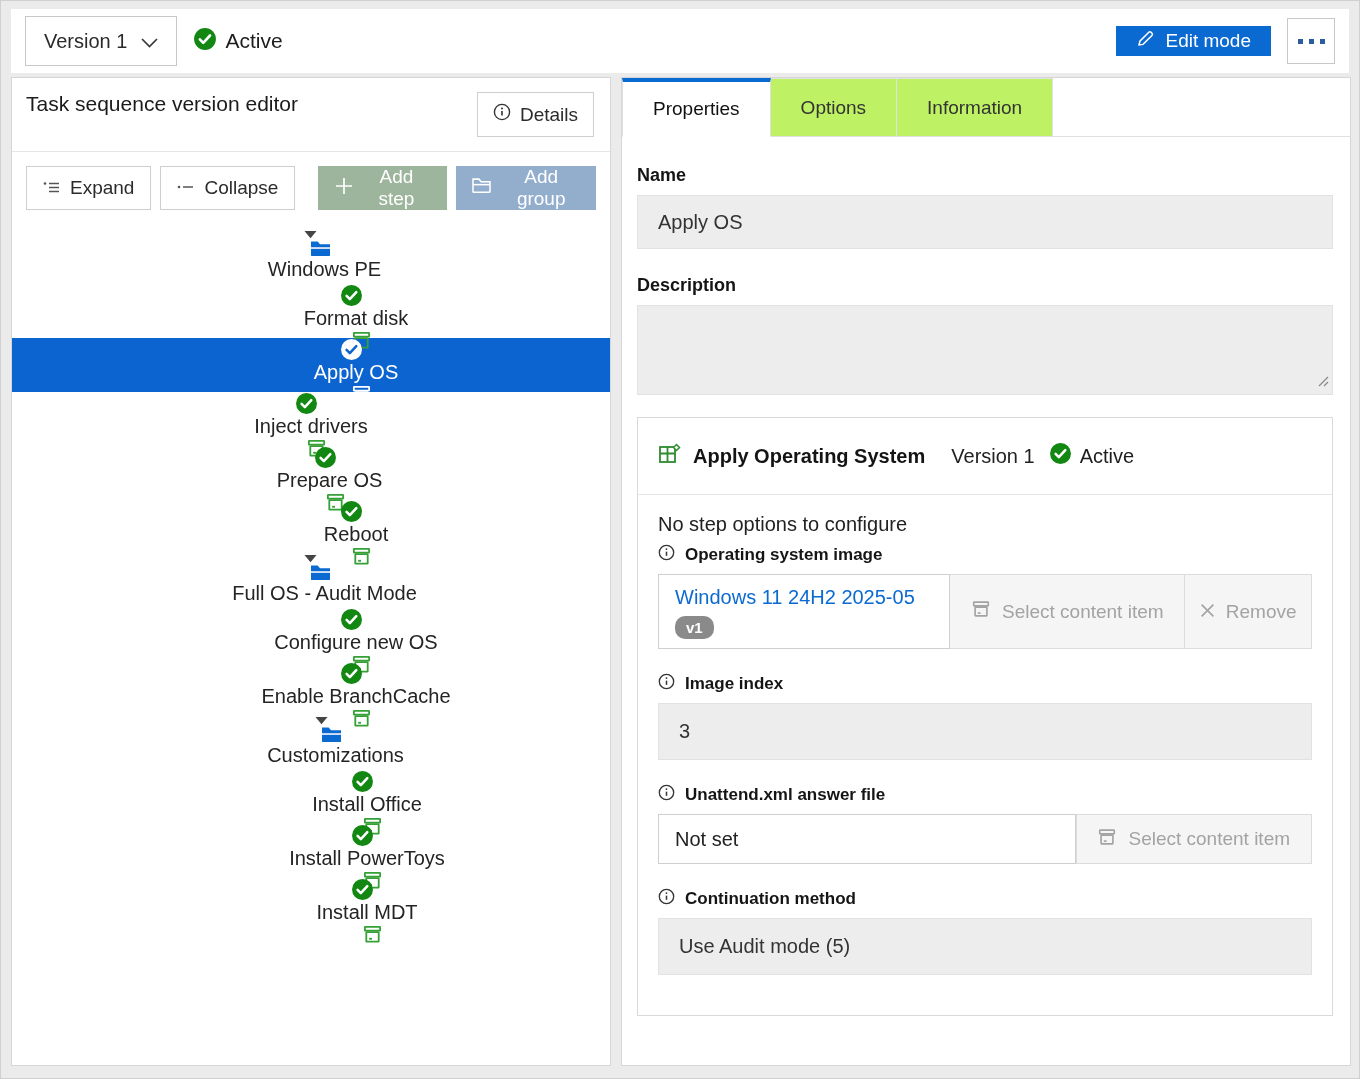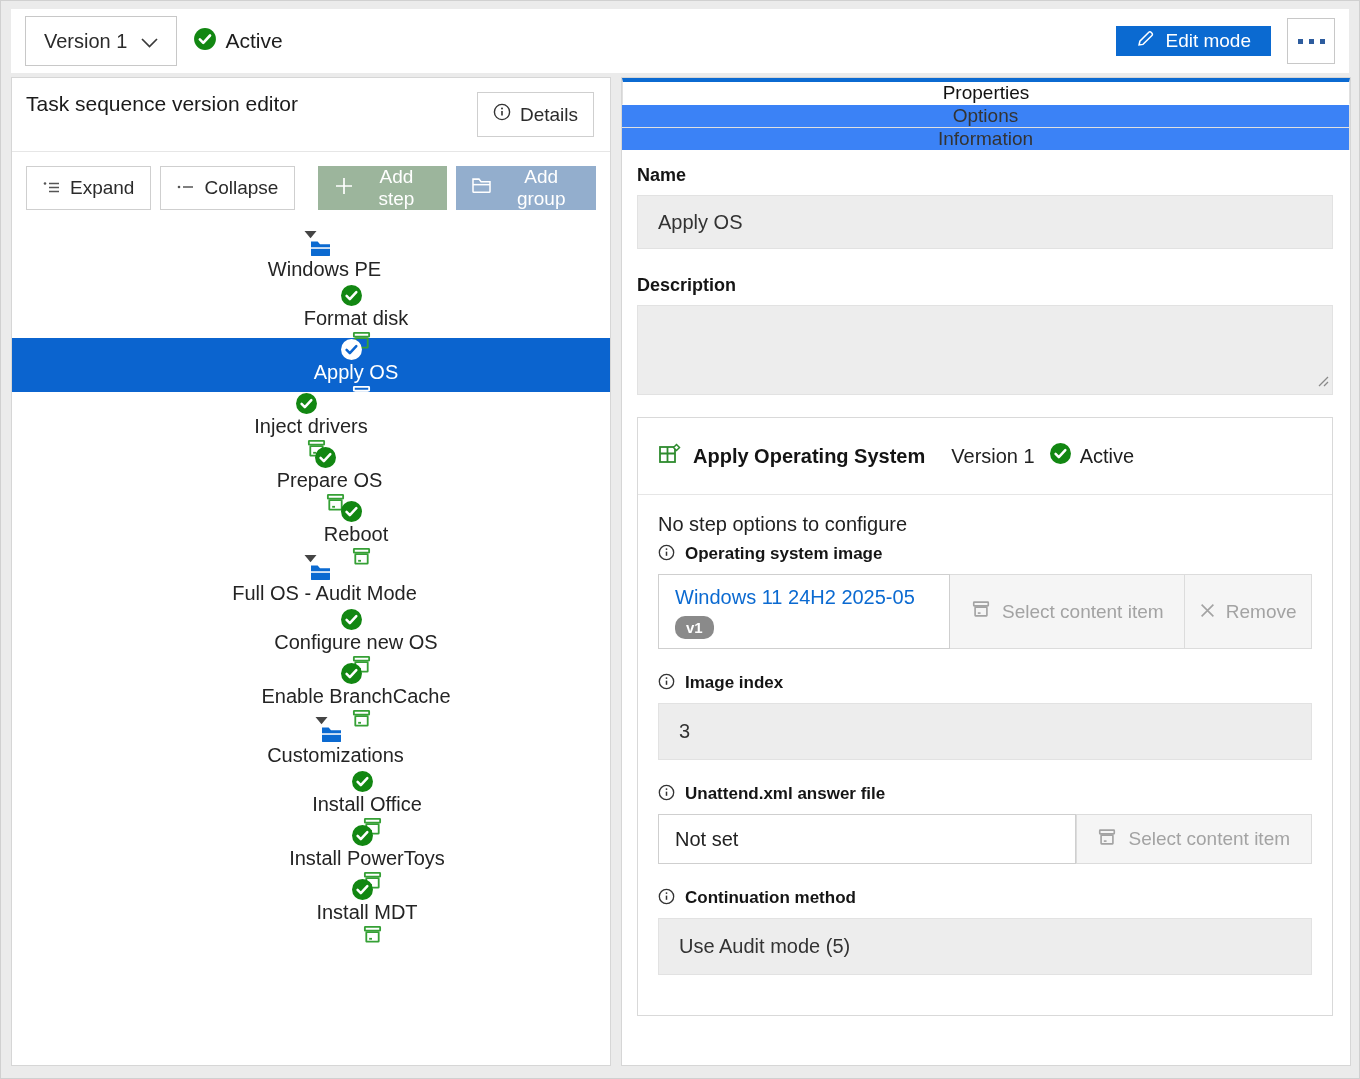--- a/index.html
+++ b/index.html
@@ -50,42 +50,42 @@
   .tree-row{display:flex;align-items:center;height:54px;cursor:pointer;flex-direction:column;}
   .tree-row .chev{width:14px;margin-right:27px;display:flex;align-items:center;}
   .tree-row .fold{margin-right:9px;display:flex;align-items:center;}
   .tree-row .chk{margin-right:9px;display:flex;align-items:center;}
   .tree-label{font-size:20px;color:#242424;}
   .tree-row .box{margin-left:11px;display:flex;align-items:center;}
   .tree-row.selected{background:var(--sel-blue);}
   .tree-row.selected .tree-label{color:#fff;}
 
   
-  .tabs{display:flex;border-bottom:1px solid #e0e0e0;height:59px;background:#fff;flex-direction:column;}
-  .tab{display:flex;align-items:center;justify-content:center;font-size:19px;color:#333;background:#3b82f6;border:1px solid #e0e0e0;border-bottom:none;cursor:pointer;padding:0 30px;}
+  .tabs{display:flex;border-bottom:1px solid #e0e0e0;height:59px;background:#fff;}
+  .tab{display:flex;align-items:center;justify-content:center;font-size:19px;color:#333;background:#bef264;border:1px solid #e0e0e0;border-bottom:none;cursor:pointer;padding:0 30px;}
   .tab + .tab{border-left:none;}
   .tab.active{background:#fff;border-top:4px solid var(--blue);color:#111;position:relative;margin-bottom:-1px;border-bottom:1px solid #fff;}
 
   
   .form{padding:28px 17px 12px 15px;}
   .field-label{font-size:18px;font-weight:bold;color:#151515;margin-bottom:9px;}
   .gray-input{height:54px;background:var(--gray-input);border:1px solid var(--light-border);display:flex;align-items:center;padding:0 20px;font-size:20px;color:#333;}
   .desc-wrap{position:relative;margin-top:26px;}
   .desc-area{width:100%;height:90px;background:var(--gray-input);border:1px solid var(--light-border);resize:none;font-family:inherit;font-size:20px;padding:10px 14px;color:#333;outline:none;}
   .resize-handle{position:absolute;right:4px;bottom:8px;}
 
   
   .card{margin-top:18px;border:1px solid #d9d9d9;background:#fff;}
   .card-header{display:flex;align-items:center;gap:12px;padding:24px 20px;border-bottom:1px solid #e6e6e6;}
   .card-title{font-size:20px;font-weight:bold;color:#141414;}
   .card-version{font-size:20px;color:#222;margin-left:14px;}
   .card-status{display:flex;align-items:center;gap:8px;font-size:20px;color:#1d1d1d;margin-left:2px;}
   .card-body{padding:18px 20px 40px 20px;}
   .no-options{font-size:20px;color:#222;margin-bottom:8px;}
-  .flabel{display:flex;gap:10px;margin:4px 0 9px 0;}
+  .flabel{display:flex;align-items:center;gap:10px;margin:4px 0 9px 0;}
   .flabel .txt{font-size:17px;font-weight:bold;color:#151515;}
   .flabel.spaced{margin-top:24px;}
 
   .os-row{display:flex;align-items:stretch;}
   .content-item{width:293px;background:#fff;border:1px solid #cfcfcf;padding:11px 16px 9px 16px;}
   .content-link{font-size:20px;color:var(--blue);text-decoration:none;display:inline-block;cursor:pointer;}
   .v-badge{display:inline-block;background:#8a8a8a;color:#fff;font-size:15px;font-weight:bold;padding:3px 11px;border-radius:10px;margin-top:7px;}
   .seg-btn{display:flex;align-items:center;justify-content:center;gap:11px;background:var(--disabled-bg);border:1px solid #dcdcdc;color:var(--disabled-ink);font-size:19px;font-family:inherit;cursor:default;}
   .seg-btn + .seg-btn, .content-item + .seg-btn{border-left:none;}
   .os-row .sel{width:236px;}

